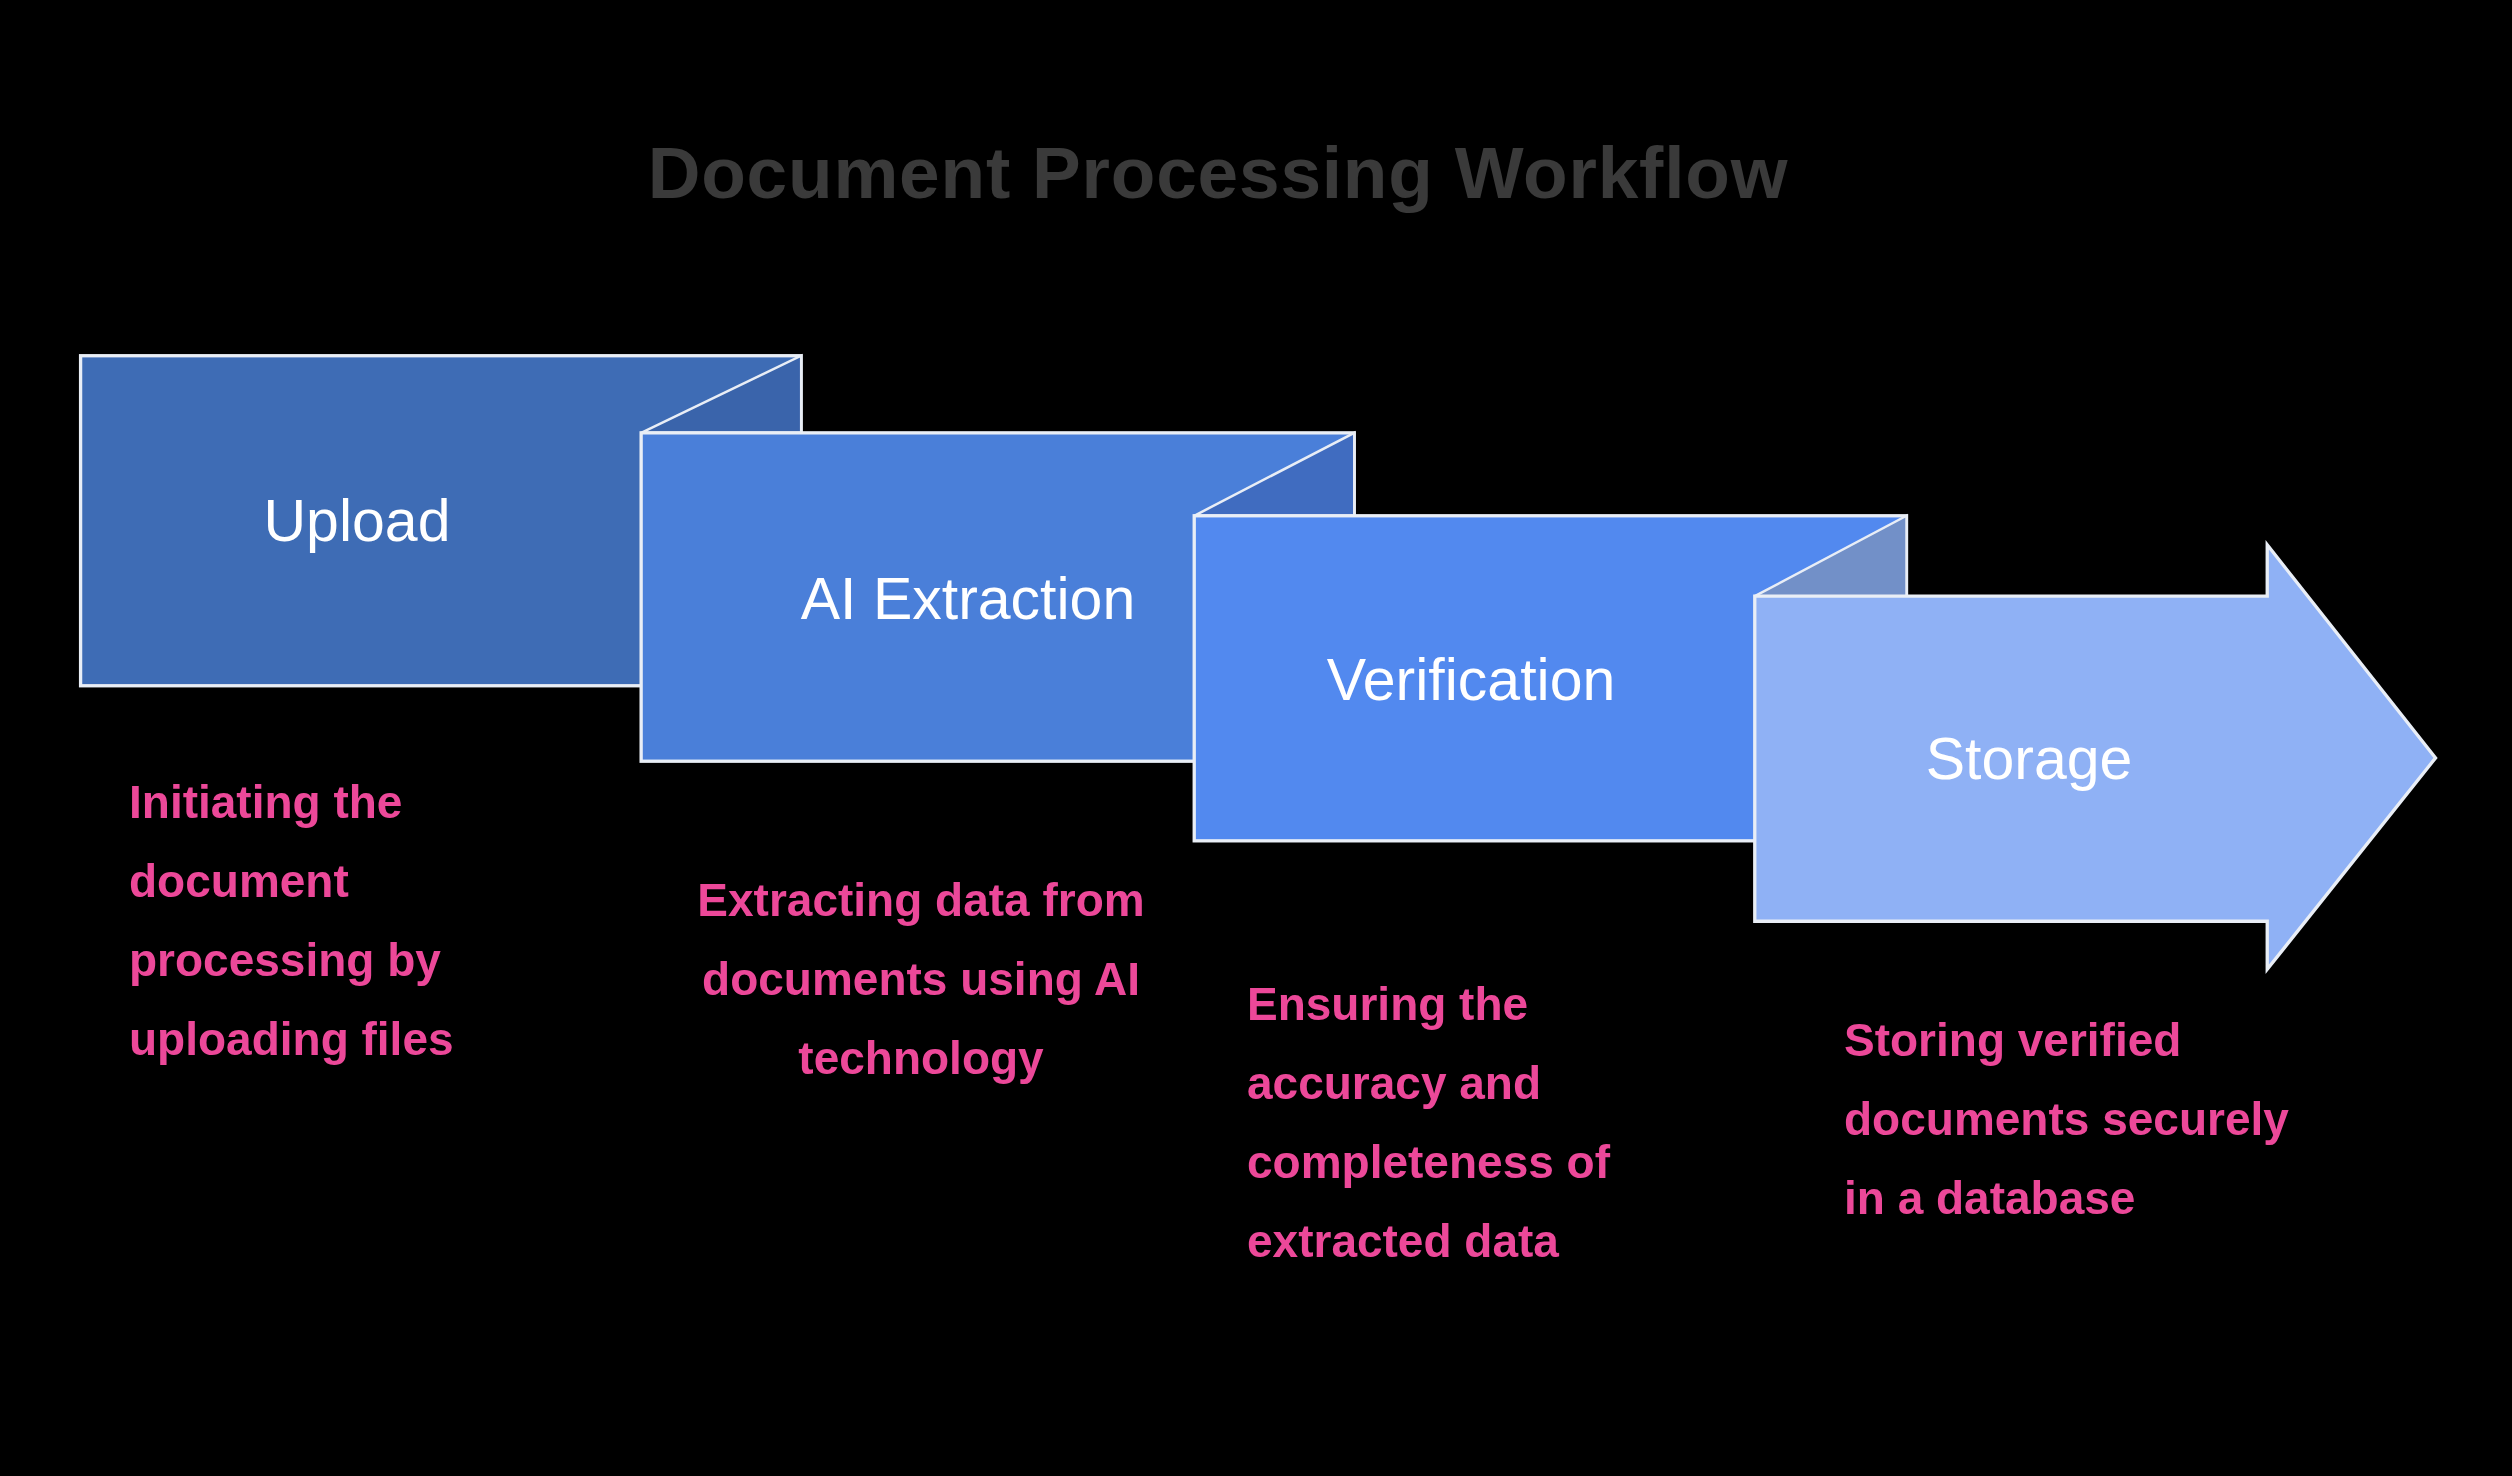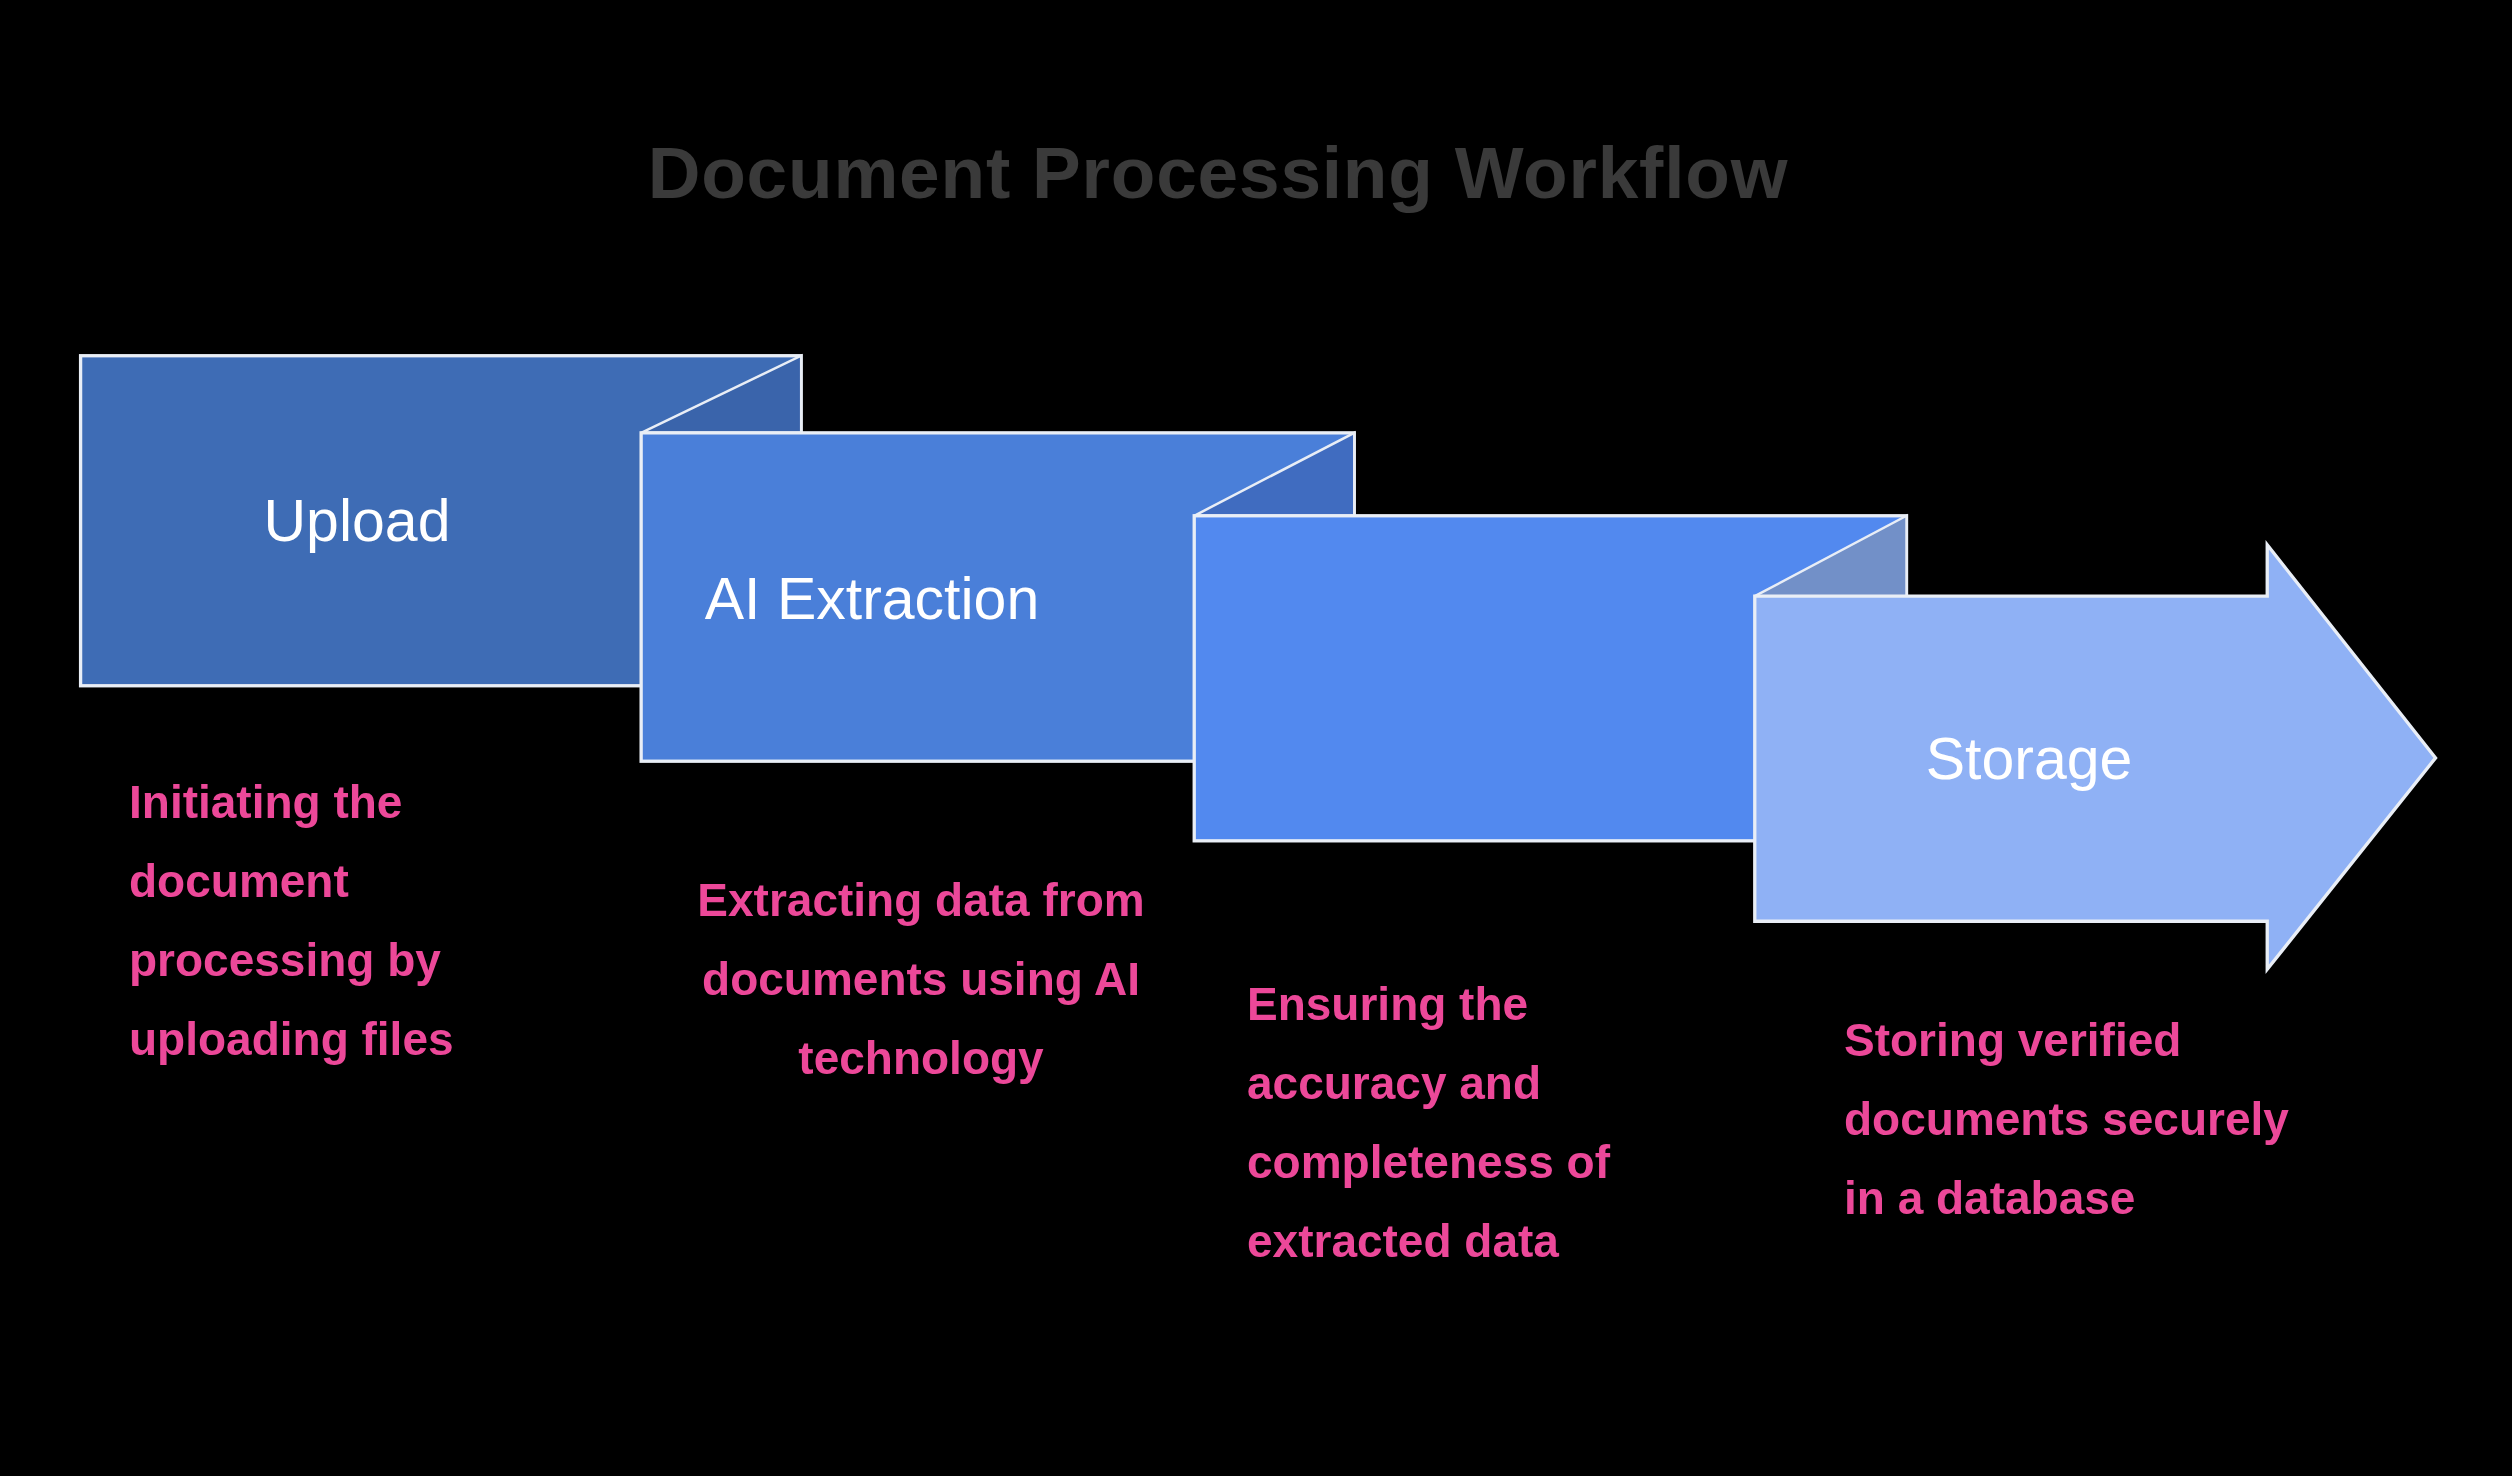--- a/index.html
+++ b/index.html
@@ -40,21 +40,21 @@
     white-space: nowrap;
   }
   .step-desc {
     position: absolute;
     color: #ec4899;
     font-size: 46px;
     font-weight: bold;
     line-height: 1.72;
   }
   #label-upload       { left: 357px;  top: 521px; }
-  #label-extraction   { left: 872px; top: 599px; }
+  #label-extraction   { left: 968px; top: 599px; }
   #label-verification { left: 1471px; top: 680px; }
   #label-storage      { left: 2029px; top: 759px; }
 
   #desc-upload       { left: 129px;  top: 763px;  width: 448px; }
   #desc-extraction   { left: 689px;  top: 861px; width: 464px; text-align: center; }
   #desc-verification { left: 1247px; top: 965px; width: 398px; }
   #desc-storage      { left: 1844px; top: 1001px; width: 448px; }
 </style>
 </head>
 <body>
@@ -77,20 +77,21 @@
 
     <polygon points="2299,622 2299,719 2116,719" stroke="#e9eef6" stroke-width="3" fill="#7290c8"></polygon>
 
     <polygon points="2116,719 2734,719 2734,657 2937,914 2734,1169 2734,1111 2116,1111" stroke="#e9eef6" stroke-width="4" fill="#8fb1f5"></polygon>
   </svg>
 
   <div id="label-upload" class="step-label">Upload</div>
 
   <div id="label-extraction" class="step-label">AI Extraction</div>
 
+  <div id="label-verification" class="step-label">Verification</div>
 
   <div id="label-storage" class="step-label">Storage</div>
 
   <div id="desc-upload" class="step-desc">Initiating the document processing by uploading files</div>
 
   <div id="desc-extraction" class="step-desc">Extracting data from documents using AI technology</div>
 
   <div id="desc-verification" class="step-desc">Ensuring the accuracy and completeness of extracted data</div>
 
   <div id="desc-storage" class="step-desc">Storing verified documents securely in a database</div>

